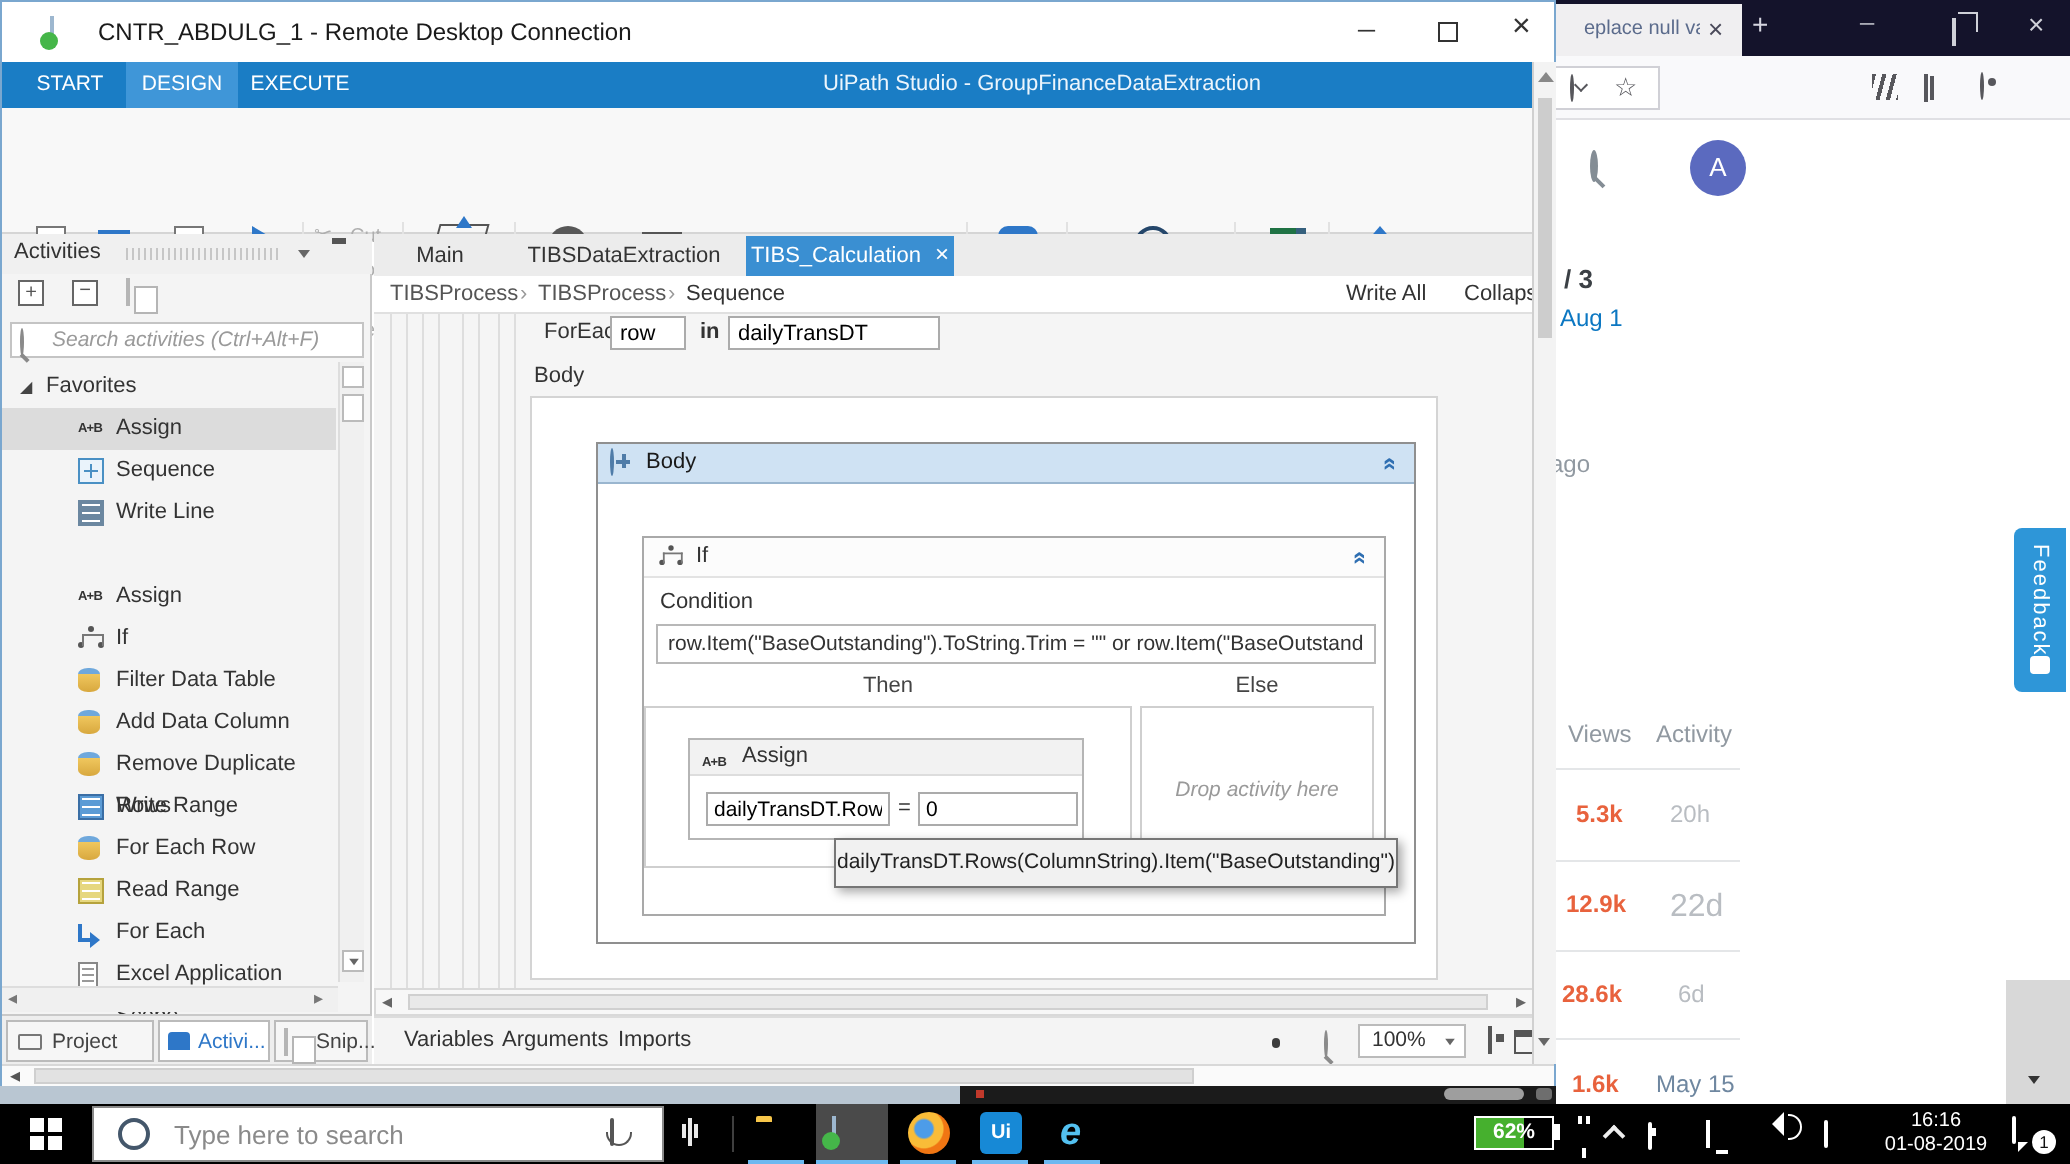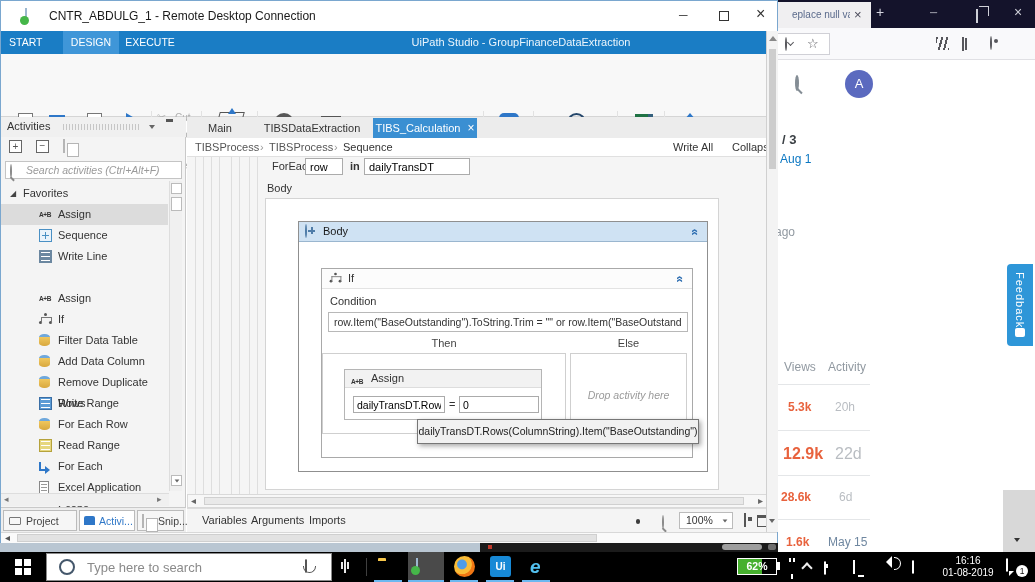--- a/index.html
+++ b/index.html
@@ -190,21 +190,21 @@
       </div>
       <span class="ab nw" style="left:6px;top:300px;font-size:12px;color:#9199a1">Views</span>
       <span class="ab nw" style="left:50px;top:300px;font-size:12px;color:#9199a1">Activity</span>
       <div class="ab" style="left:0;top:324px;width:92px;height:1px;background:#e4e6e8"></div>
       <div class="ab" style="left:0;top:340px;width:92px;height:16px">
         <span class="ab nw" style="left:10px;font-size:12px;color:#e8623d;font-weight:bold">5.3k</span>
         <span class="ab nw" style="left:57px;font-size:12px;color:#b9bdc2">20h</span>
       </div>
       <div class="ab" style="left:0;top:370px;width:92px;height:1px;background:#e4e6e8"></div>
       <div class="ab" style="left:0;top:385px;width:92px;height:16px">
-        <span class="ab nw" style="left:5px;font-size:16px;color:#e8623d;font-weight:bold">12.9k</span>
+        <span class="ab nw" style="left:5px;font-size:12px;color:#e8623d;font-weight:bold">12.9k</span>
         <span class="ab nw" style="left:57px;font-size:16px;color:#b9bdc2">22d</span>
       </div>
       <div class="ab" style="left:0;top:415px;width:92px;height:1px;background:#e4e6e8"></div>
       <div class="ab" style="left:0;top:430px;width:92px;height:16px">
         <span class="ab nw" style="left:3px;font-size:12px;color:#e8623d;font-weight:bold">28.6k</span>
         <span class="ab nw" style="left:61px;font-size:12px;color:#b9bdc2">6d</span>
       </div>
       <div class="ab" style="left:0;top:459px;width:92px;height:1px;background:#e4e6e8"></div>
       <div class="ab" style="left:0;top:475px;width:92px;height:16px">
         <span class="ab nw" style="left:8px;font-size:12px;color:#e8623d;font-weight:bold">1.6k</span>
@@ -228,21 +228,21 @@
 
     <div class="ab" style="left:0;top:0;width:776px;height:30px;background:#fff">
       <span class="ab rdpi" style="left:24px;top:8px;transform:scale(0.8)"></span>
       <span class="ab nw" style="left:48px;top:8px;font-size:12px;color:#1a1a1a">CNTR_ABDULG_1 - Remote Desktop Connection</span>
       <span class="ab g-dash" style="left:678px;top:7px;font-size:12px;color:#333"></span>
       <span class="ab" style="left:718px;top:10px;width:10px;height:10px;border:1px solid #333"></span>
       <span class="ab g-x" style="left:755px;top:4px;font-size:16px;color:#333"></span>
     </div>
 
     <div class="ab" style="left:0;top:30px;width:776px;height:23px;background:#1a7dc5">
-      <div class="ab" style="left:8px;top:0;width:52px;height:23px;">
+      <div class="ab" style="left:8px;top:0;width:52px;height:23px;text-align:center">
         <span style="color:#fff;font-size:10.5px;line-height:23px">START</span>
       </div>
       <div class="ab" style="left:62px;top:0;width:56px;height:23px;background:#3f96d8;text-align:center">
         <span style="color:#fff;font-size:10.5px;line-height:23px">DESIGN</span>
       </div>
       <div class="ab" style="left:120px;top:0;width:58px;height:23px;text-align:center">
         <span style="color:#fff;font-size:10.5px;line-height:23px">EXECUTE</span>
       </div>
       <span class="ab nw" style="left:330px;top:0;width:380px;text-align:center;color:#ecf5fc;font-size:11px;line-height:23px">UiPath Studio - GroupFinanceDataExtraction</span>
     </div>

